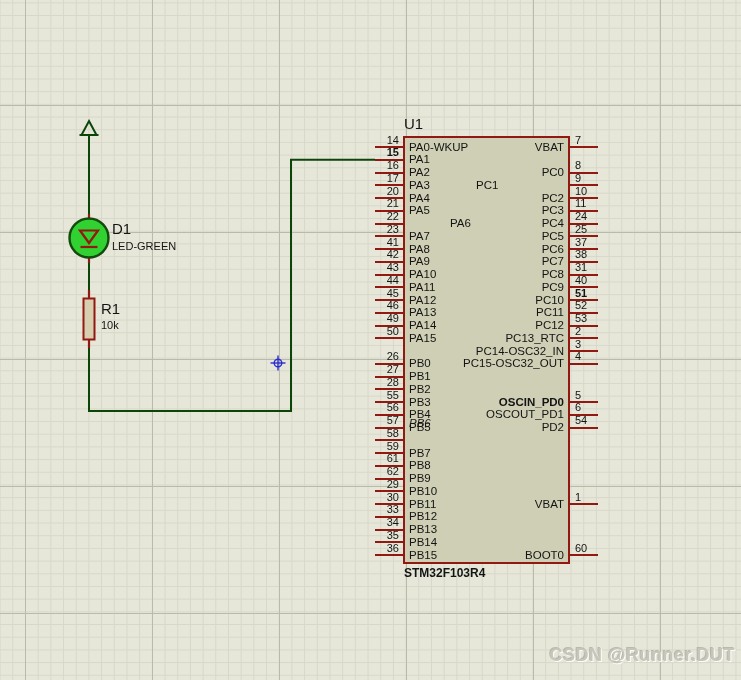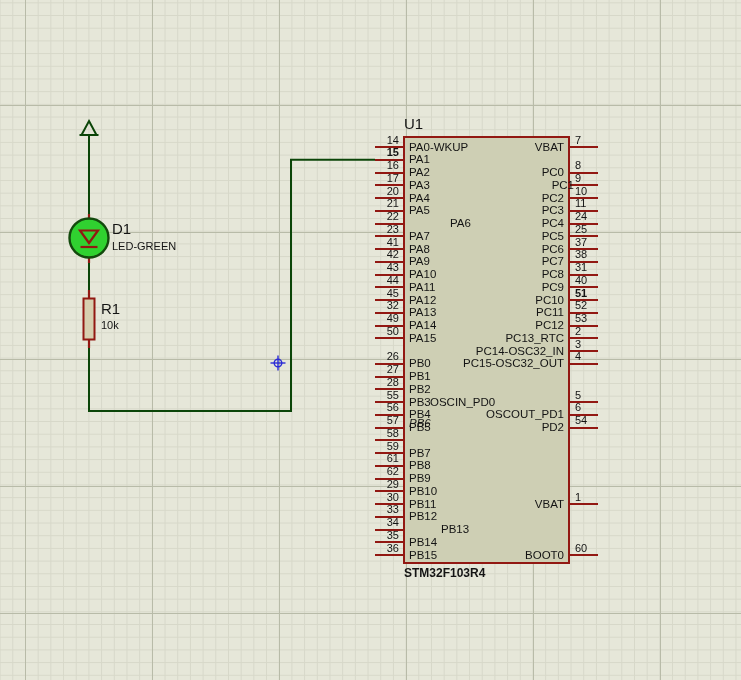--- a/index.html
+++ b/index.html
@@ -108,21 +108,21 @@
       <div class="pin-stub" style="left: 375px; top: 273.5px; width: 28px;"></div>
       <div class="pin-num" style="left: 357px; top: 261px; width: 42px; text-align: right;">43</div>
       <div class="pin-label" style="left: 409px; top: 268px;">PA10</div>
       <div class="pin-stub" style="left: 375px; top: 286.25px; width: 28px;"></div>
       <div class="pin-num" style="left: 357px; top: 273.75px; width: 42px; text-align: right;">44</div>
       <div class="pin-label" style="left: 409px; top: 280.75px;">PA11</div>
       <div class="pin-stub" style="left: 375px; top: 299px; width: 28px;"></div>
       <div class="pin-num" style="left: 357px; top: 286.5px; width: 42px; text-align: right;">45</div>
       <div class="pin-label" style="left: 409px; top: 293.5px;">PA12</div>
       <div class="pin-stub" style="left: 375px; top: 311.75px; width: 28px;"></div>
-      <div class="pin-num" style="left: 357px; top: 299.25px; width: 42px; text-align: right;">32</div>
+      <div class="pin-num" style="left: 357px; top: 299.25px; width: 42px; text-align: right;">46</div>
       <div class="pin-label" style="left: 409px; top: 306.25px;">PA13</div>
       <div class="pin-stub" style="left: 375px; top: 324.5px; width: 28px;"></div>
       <div class="pin-num" style="left: 357px; top: 312px; width: 42px; text-align: right;">49</div>
       <div class="pin-label" style="left: 409px; top: 319px;">PA14</div>
       <div class="pin-stub" style="left: 375px; top: 337.25px; width: 28px;"></div>
       <div class="pin-num" style="left: 357px; top: 324.75px; width: 42px; text-align: right;">50</div>
       <div class="pin-label" style="left: 409px; top: 331.75px;">PA15</div>
       <div class="pin-stub" style="left: 375px; top: 362.75px; width: 28px;"></div>
       <div class="pin-num" style="left: 357px; top: 350.25px; width: 42px; text-align: right;">26</div>
       <div class="pin-label" style="left: 409px; top: 357.25px;">PB0</div>
@@ -157,36 +157,36 @@
       <div class="pin-num" style="left: 357px; top: 477.75px; width: 42px; text-align: right;">29</div>
       <div class="pin-label" style="left: 409px; top: 484.75px;">PB10</div>
       <div class="pin-stub" style="left: 375px; top: 503px; width: 28px;"></div>
       <div class="pin-num" style="left: 357px; top: 490.5px; width: 42px; text-align: right;">30</div>
       <div class="pin-label" style="left: 409px; top: 497.5px;">PB11</div>
       <div class="pin-stub" style="left: 375px; top: 515.75px; width: 28px;"></div>
       <div class="pin-num" style="left: 357px; top: 503.25px; width: 42px; text-align: right;">33</div>
       <div class="pin-label" style="left: 409px; top: 510.25px;">PB12</div>
       <div class="pin-stub" style="left: 375px; top: 528.5px; width: 28px;"></div>
       <div class="pin-num" style="left: 357px; top: 516px; width: 42px; text-align: right;">34</div>
-      <div class="pin-label" style="left: 409px; top: 523px; margin-left: 32px;">PB13</div>
+      <div class="pin-label" style="left: 409px; top: 523px;">PB13</div>
       <div class="pin-stub" style="left: 375px; top: 541.25px; width: 28px;"></div>
       <div class="pin-num" style="left: 357px; top: 528.75px; width: 42px; text-align: right;">35</div>
       <div class="pin-label" style="left: 409px; top: 535.75px;">PB14</div>
       <div class="pin-stub" style="left: 375px; top: 554px; width: 28px;"></div>
       <div class="pin-num" style="left: 357px; top: 541.5px; width: 42px; text-align: right;">36</div>
       <div class="pin-label" style="left: 409px; top: 548.5px;">PB15</div>
       <div class="pin-stub" style="left: 570px; top: 146px; width: 28px;"></div>
       <div class="pin-num" style="left: 575px; top: 133.5px; width: 30px;">7</div>
       <div class="pin-label" style="left: 430px; top: 140.5px; width: 134px; text-align: right;">VBAT</div>
       <div class="pin-stub" style="left: 570px; top: 171.5px; width: 28px;"></div>
       <div class="pin-num" style="left: 575px; top: 159px; width: 30px;">8</div>
       <div class="pin-label" style="left: 430px; top: 166px; width: 134px; text-align: right;">PC0</div>
       <div class="pin-stub" style="left: 570px; top: 184.25px; width: 28px;"></div>
       <div class="pin-num" style="left: 575px; top: 171.75px; width: 30px;">9</div>
-      <div class="pin-label" style="left: 440px; top: 178.75px; width: 134px; text-align: right;">PC1</div>
+      <div class="pin-label" style="left: 428px; top: 178.75px; width: 134px; text-align: left; padding-left: 48px;">PC1</div>
       <div class="pin-stub" style="left: 570px; top: 197px; width: 28px;"></div>
       <div class="pin-num" style="left: 575px; top: 184.5px; width: 30px;">10</div>
       <div class="pin-label" style="left: 430px; top: 191.5px; width: 134px; text-align: right;">PC2</div>
       <div class="pin-stub" style="left: 570px; top: 209.75px; width: 28px;"></div>
       <div class="pin-num" style="left: 575px; top: 197.25px; width: 30px;">11</div>
       <div class="pin-label" style="left: 430px; top: 204.25px; width: 134px; text-align: right;">PC3</div>
       <div class="pin-stub" style="left: 570px; top: 222.5px; width: 28px;"></div>
       <div class="pin-num" style="left: 575px; top: 210px; width: 30px;">24</div>
       <div class="pin-label" style="left: 430px; top: 217px; width: 134px; text-align: right;">PC4</div>
       <div class="pin-stub" style="left: 570px; top: 235.25px; width: 28px;"></div>
@@ -217,21 +217,21 @@
       <div class="pin-num" style="left: 575px; top: 324.75px; width: 30px;">2</div>
       <div class="pin-label" style="left: 430px; top: 331.75px; width: 134px; text-align: right;">PC13_RTC</div>
       <div class="pin-stub" style="left: 570px; top: 350px; width: 28px;"></div>
       <div class="pin-num" style="left: 575px; top: 337.5px; width: 30px;">3</div>
       <div class="pin-label" style="left: 430px; top: 344.5px; width: 134px; text-align: right;">PC14-OSC32_IN</div>
       <div class="pin-stub" style="left: 570px; top: 362.75px; width: 28px;"></div>
       <div class="pin-num" style="left: 575px; top: 350.25px; width: 30px;">4</div>
       <div class="pin-label" style="left: 430px; top: 357.25px; width: 134px; text-align: right;">PC15-OSC32_OUT</div>
       <div class="pin-stub" style="left: 570px; top: 401px; width: 28px;"></div>
       <div class="pin-num" style="left: 575px; top: 388.5px; width: 30px;">5</div>
-      <div class="pin-label" style="left: 430px; top: 395.5px; width: 134px; ">OSCIN_PD0</div>
+      <div class="pin-label" style="left: 430px; top: 395.5px; width: 134px; text-align: right; font-weight: bold;">OSCIN_PD0</div>
       <div class="pin-stub" style="left: 570px; top: 413.75px; width: 28px;"></div>
       <div class="pin-num" style="left: 575px; top: 401.25px; width: 30px;">6</div>
       <div class="pin-label" style="left: 430px; top: 408.25px; width: 134px; text-align: right;">OSCOUT_PD1</div>
       <div class="pin-stub" style="left: 570px; top: 426.5px; width: 28px;"></div>
       <div class="pin-num" style="left: 575px; top: 414px; width: 30px;">54</div>
       <div class="pin-label" style="left: 430px; top: 421px; width: 134px; text-align: right;">PD2</div>
       <div class="pin-stub" style="left: 570px; top: 503px; width: 28px;"></div>
       <div class="pin-num" style="left: 575px; top: 490.5px; width: 30px;">1</div>
       <div class="pin-label" style="left: 430px; top: 497.5px; width: 134px; text-align: right;">VBAT</div>
       <div class="pin-stub" style="left: 570px; top: 554px; width: 28px;"></div>
@@ -241,13 +241,14 @@
 
   <div class="lbl ref" style="left:404px; top:116px;">U1</div>
   <div class="lbl chipval" style="left:404px; top:567px;font-weight:bold;">STM32F103R4</div>
 
   <div class="lbl ref" style="left:112px; top:221px;">D1</div>
   <div class="lbl val" style="left:112px; top:240px;">LED-GREEN</div>
 
   <div class="lbl ref" style="left:101px; top:301px;">R1</div>
   <div class="lbl val" style="left:101px; top:319px;">10k</div>
 
+  <div class="watermark">CSDN @Runner.DUT</div>
 </div>
 
 </body></html>

